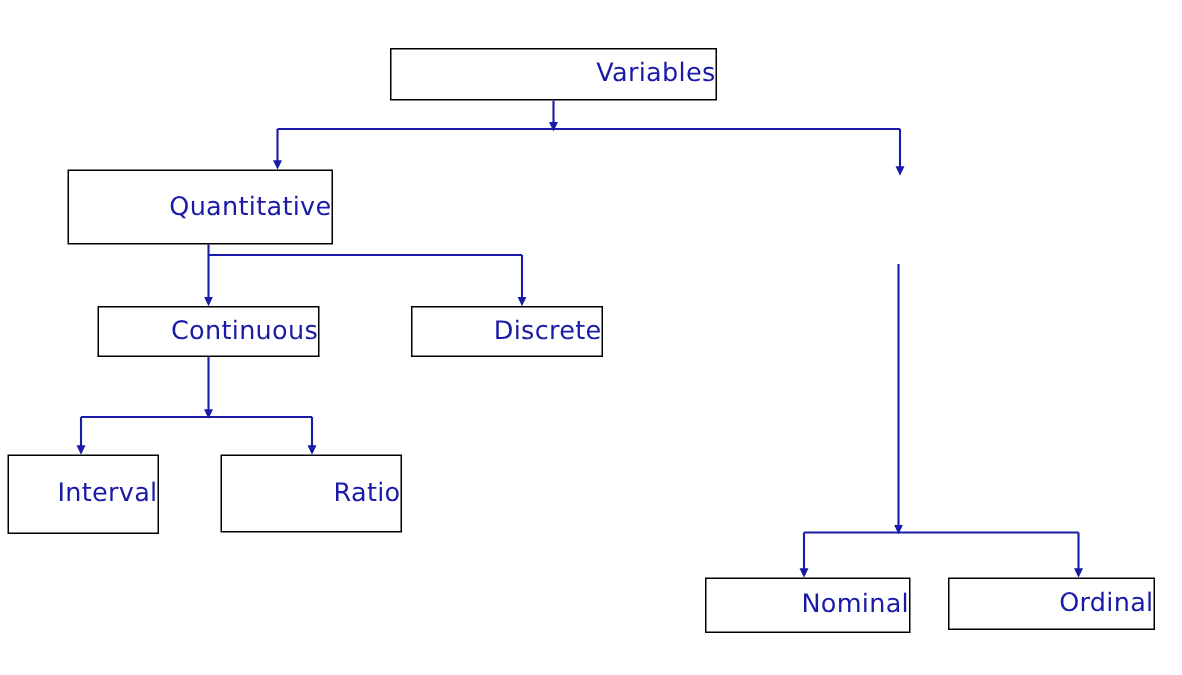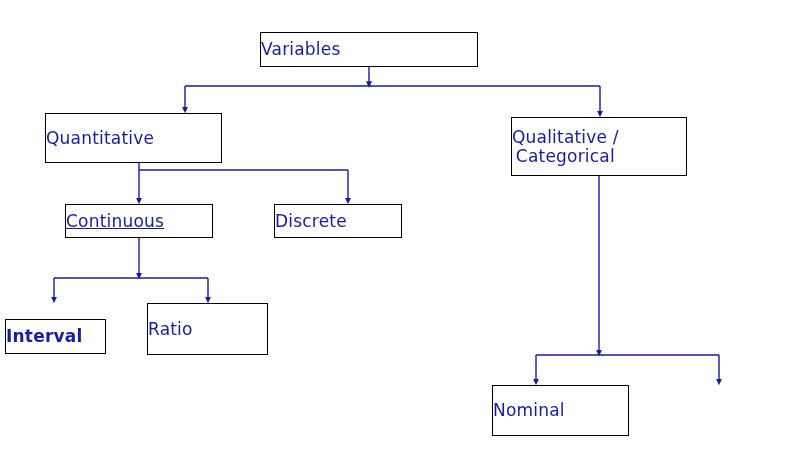--- a/index.html
+++ b/index.html
@@ -26,21 +26,21 @@
     height: 450px;
   }
   .node-box {
     position: absolute;
     box-sizing: border-box;
     border: 1px solid #000000;
     background: #ffffff;
     color: #1a1aa8;
     display: flex;
     align-items: center;
-    justify-content: flex-start;
+    justify-content: flex-end;
     text-align: center;
     font-family: "DejaVu Sans", sans-serif;
     font-size: 17px;
     line-height: 1.08;
     letter-spacing: 0.2px;
     white-space: pre-line;
     z-index: 2;
   }
   .node-label {
     display: block;
@@ -91,39 +91,38 @@
   </svg>
 
   <div class="node-box" style="left:260px; top:32px; width:218px; height:35px;">
     <span class="node-label">Variables</span>
   </div>
 
   <div class="node-box" style="left:45px; top:113px; width:177px; height:50px;">
     <span class="node-label">Quantitative</span>
   </div>
 
-  <div class="node-box" style="left:511px; top:117px; width:176px; height:59px;">
-    <span class="node-label">Qualitative /
-Categorical</span>
-  </div>
 
-  <div class="node-box" style="left:65px; top:204px; width:148px; height:34px;text-decoration:underline;">
+  <div class="node-box" style="left:65px; top:204px; width:148px; height:34px;">
     <span class="node-label">Continuous</span>
   </div>
 
   <div class="node-box" style="left:274px; top:204px; width:128px; height:34px;">
     <span class="node-label">Discrete</span>
   </div>
 
-  <div class="node-box" style="left:5px; top:319px; width:101px; height:35px;font-weight:bold;">
+  <div class="node-box" style="left:5px; top:303px; width:101px; height:53px;">
     <span class="node-label">Interval</span>
   </div>
 
   <div class="node-box" style="left:147px; top:303px; width:121px; height:52px;">
     <span class="node-label">Ratio</span>
   </div>
 
-  <div class="node-box" style="left:492px; top:385px; width:137px; height:51px;">
+  <div class="node-box" style="left:470px; top:385px; width:137px; height:37px;">
     <span class="node-label">Nominal</span>
   </div>
 
+  <div class="node-box" style="left:632px; top:385px; width:138px; height:35px;">
+    <span class="node-label">Ordinal</span>
+  </div>
 
 </div>
 
 </body></html>

